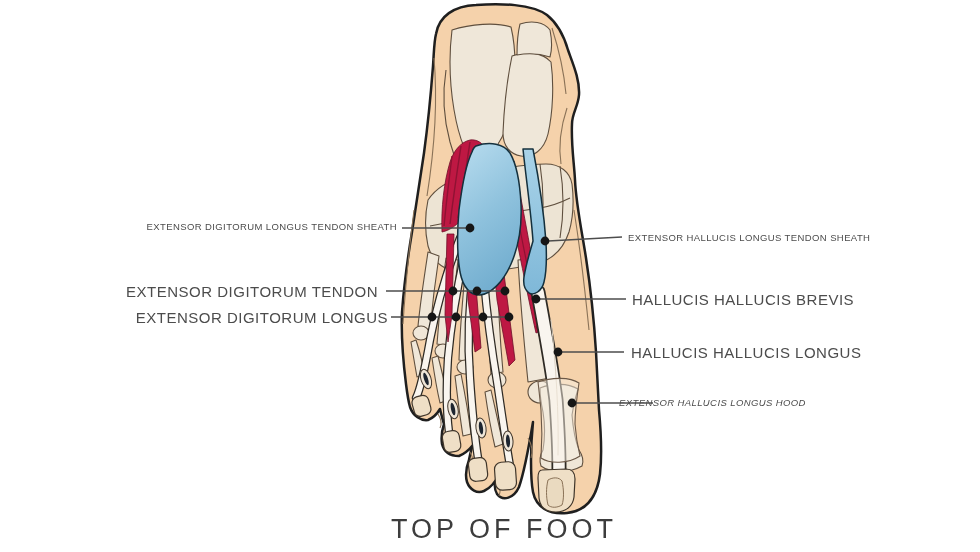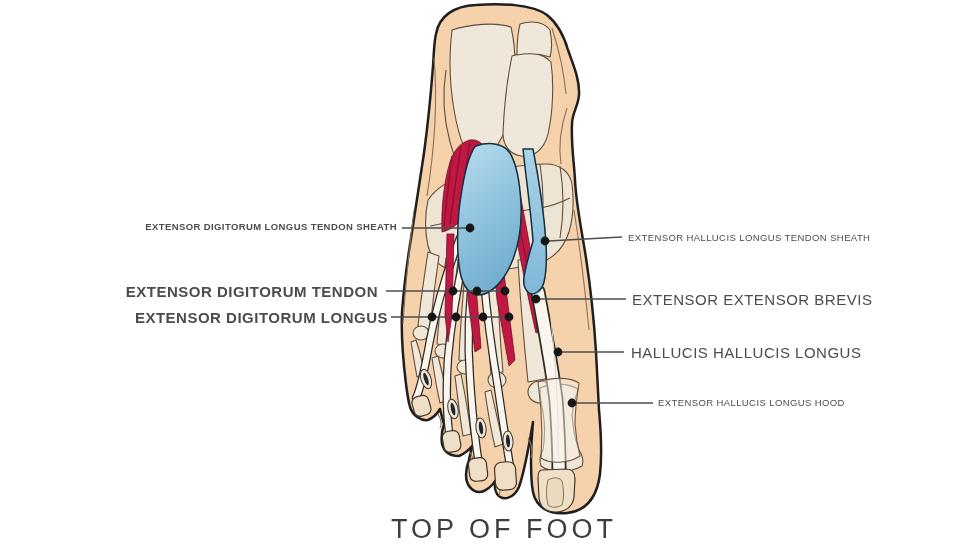--- a/index.html
+++ b/index.html
@@ -7,21 +7,21 @@
     position:relative; width:980px; height:552px; background:#ffffff;
     overflow:hidden; font-family:"Liberation Sans", sans-serif;
   }
   .stage svg { position:absolute; left:0; top:0; }
   .callout-label {
     position:absolute; color:#4c4c4c; white-space:nowrap; line-height:1.15;
     font-family:"Liberation Sans", sans-serif;
   }
   .callout-label.small { font-size:9.5px; letter-spacing:0.4px; }
   .callout-label.large { font-size:15px;  letter-spacing:0.5px; }
-  .callout-label.left-side  { text-align:right;font-weight:bold; }
+  .callout-label.left-side  { text-align:right; }
   .callout-label.right-side { text-align:left; }
   .diagram-title {
     position:absolute; left:504px; top:514px; transform:translateX(-50%);
     font-size:27px; letter-spacing:4px; color:#3d3d3d; white-space:nowrap;
     font-family:Liberation Sans, sans-serif;
   }
 </style>
 </head>
 <body>
 
@@ -205,19 +205,19 @@
       <circle cx="558" cy="352" r="4.4"></circle>
       <circle cx="572" cy="403" r="4.4"></circle>
     </g>
   </svg>
 
   <div class="callout-label small left-side" style="right:583px; top:222px;">EXTENSOR DIGITORUM LONGUS TENDON SHEATH</div>
   <div class="callout-label large left-side" style="right:602px; top:283px;">EXTENSOR DIGITORUM TENDON</div>
   <div class="callout-label large left-side" style="right:592px; top:309px;">EXTENSOR DIGITORUM LONGUS</div>
 
   <div class="callout-label small right-side" style="left:628px; top:233px;text-align:center;">EXTENSOR HALLUCIS LONGUS TENDON SHEATH</div>
-  <div class="callout-label large right-side" style="left:632px; top:291px;">EXTENSOR EXTENSOR BREVIS</div>
+  <div class="callout-label large right-side" style="left:632px; top:291px;">HALLUCIS HALLUCIS BREVIS</div>
   <div class="callout-label large right-side" style="left:631px; top:344px;">HALLUCIS HALLUCIS LONGUS</div>
-  <div class="callout-label small right-side" style="left:658px; top:398px;">EXTENSOR HALLUCIS LONGUS HOOD</div>
+  <div class="callout-label small right-side" style="left:619px; top:398px;font-style:italic;">EXTENSOR HALLUCIS LONGUS HOOD</div>
 
   <div class="diagram-title">TOP OF FOOT</div>
 
 </div>
 
 </body></html>

